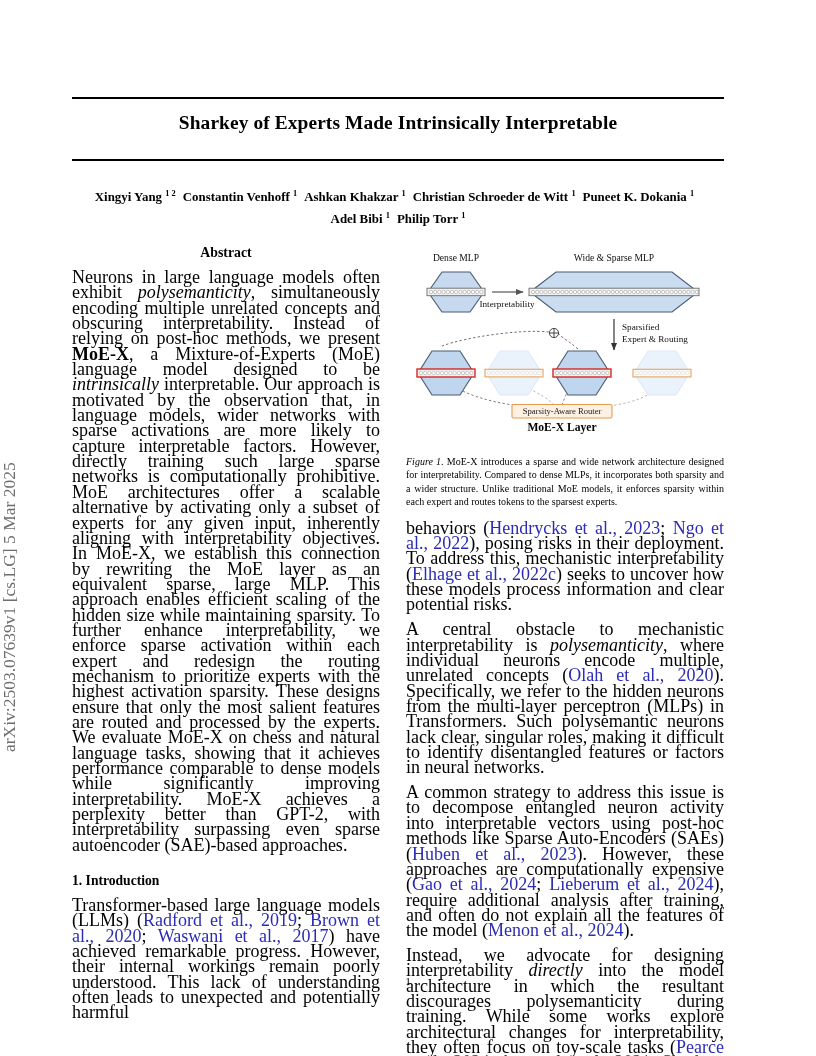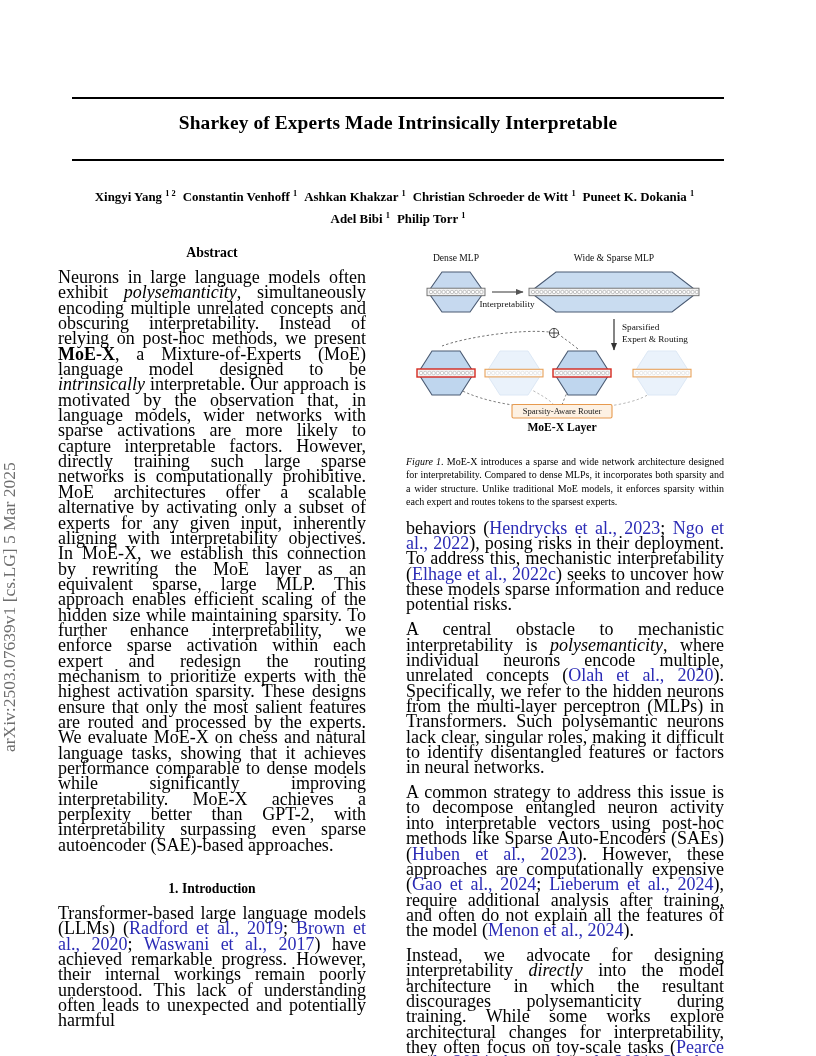--- a/index.html
+++ b/index.html
@@ -55,21 +55,21 @@
     font-size: 12.9px;
     font-weight: bold;
     line-height: 18.5px;
   }
   #authors sup { font-weight: bold; font-size: 8.4px; }
   .auth-gap { display:inline-block; width:7px; }
 
   
   #col-left {
     position: absolute;
-    left: 58px; top: 245px;
+    left: 72px; top: 245px;
     width: 308px;
   }
   #col-right {
     position: absolute;
     left: 406px; top: 245px;
     width: 318px;
   }
 
   .sec-h {
     font-size: 13.6px;
@@ -83,21 +83,21 @@
     font-size: 18px;
     line-height: 15.35px;
     text-align: justify;
     text-justify: inter-word;
     hyphens: manual;
   }
   .cite { color: #2b2bb5; }
   .it { font-style: italic; }
   .bd { font-weight: bold; }
 
-  #intro-head { margin-top: 28px; text-align: center; }
+  #intro-head { margin-top: 20px; }
 
   
   #footnote {
     position: absolute;
     left: 72px; top: 912px; width: 308px;
   }
   #fn-rule { width: 85px; height: 1px; background:#000; margin-bottom: 5px; }
   #fn-text { font-size: 10.1px; line-height: 13px; }
   #fn-text sup { font-size: 7.2px; }
   #preprint { font-size: 10.4px; font-style: italic; margin-top: 11px; }
@@ -316,21 +316,21 @@
           <rect x="106" y="159.5" width="100" height="13.5" rx="1.5" fill="#fdf1e3" stroke="#e79a4e" stroke-width="1.1"></rect>
           <text x="156" y="169.3" font-family="Liberation Serif, serif" font-size="8.6" text-anchor="middle" fill="#1a1a1a">Sparsity-Aware Router</text>
 
           <text x="156" y="186" font-family="Liberation Serif, serif" font-size="11.6" font-weight="bold" text-anchor="middle" fill="#000">MoE-X Layer</text>
         </svg>
       </div>
       <div id="fig-caption"><span class="it">Figure 1</span><span>. MoE-X introduces a sparse and wide network architecture designed for interpretability. Compared to dense MLPs, it incorporates both sparsity and a wider structure. Unlike traditional MoE models, it enforces sparsity within each expert and routes tokens to the sparsest experts.</span></div>
     </div>
 
     <div id="rc-paras" style="margin-top:12px;">
-        <p class="body"><span>behaviors (</span><span class="cite">Hendrycks et al., 2023</span><span>; </span><span class="cite">Ngo et al., 2022</span><span>), posing risks in their deployment. To address this, mechanistic interpretability (</span><span class="cite">Elhage et al., 2022c</span><span>) seeks to uncover how these models sparse information and reduce potential risks.</span></p>
+        <p class="body"><span>behaviors (</span><span class="cite">Hendrycks et al., 2023</span><span>; </span><span class="cite">Ngo et al., 2022</span><span>), posing risks in their deployment. To address this, mechanistic interpretability (</span><span class="cite">Elhage et al., 2022c</span><span>) seeks to uncover how these models process information and clear potential risks.</span></p>
         <p class="body"><span>A central obstacle to mechanistic interpretability is </span><span class="it">polysemanticity</span><span>, where individual neurons encode multiple, unrelated concepts (</span><span class="cite">Olah et al., 2020</span><span>). Specifically, we refer to the hidden neurons from the multi-layer perceptron (MLPs) in Transformers. Such polysemantic neurons lack clear, singular roles, making it difficult to identify disentangled features or factors in neural networks.</span></p>
         <p class="body"><span>A common strategy to address this issue is to decompose entangled neuron activity into interpretable vectors using post-hoc methods like Sparse Auto-Encoders (SAEs) (</span><span class="cite">Huben et al., 2023</span><span>). However, these approaches are computationally expensive (</span><span class="cite">Gao et al., 2024</span><span>; </span><span class="cite">Lieberum et al., 2024</span><span>), require additional analysis after training, and often do not explain all the features of the model (</span><span class="cite">Menon et al., 2024</span><span>).</span></p>
         <p class="body"><span>Instead, we advocate for designing interpretability </span><span class="it">directly</span><span> into the model architecture in which the resultant discourages polysemanticity during training. While some works explore architectural changes for interpretability, they often focus on toy-scale tasks (</span><span class="cite">Pearce et al., 2024</span><span>; </span><span class="cite">Agarwal et al., 2021</span><span>; </span><span class="cite">Sharkey, 2023</span><span>; </span><span class="cite">Jermyn et al., 2022</span><span>) or compromise</span></p>
       </div>
   </div>
 
 
   <div id="page-number">1</div>
 </div>
 

